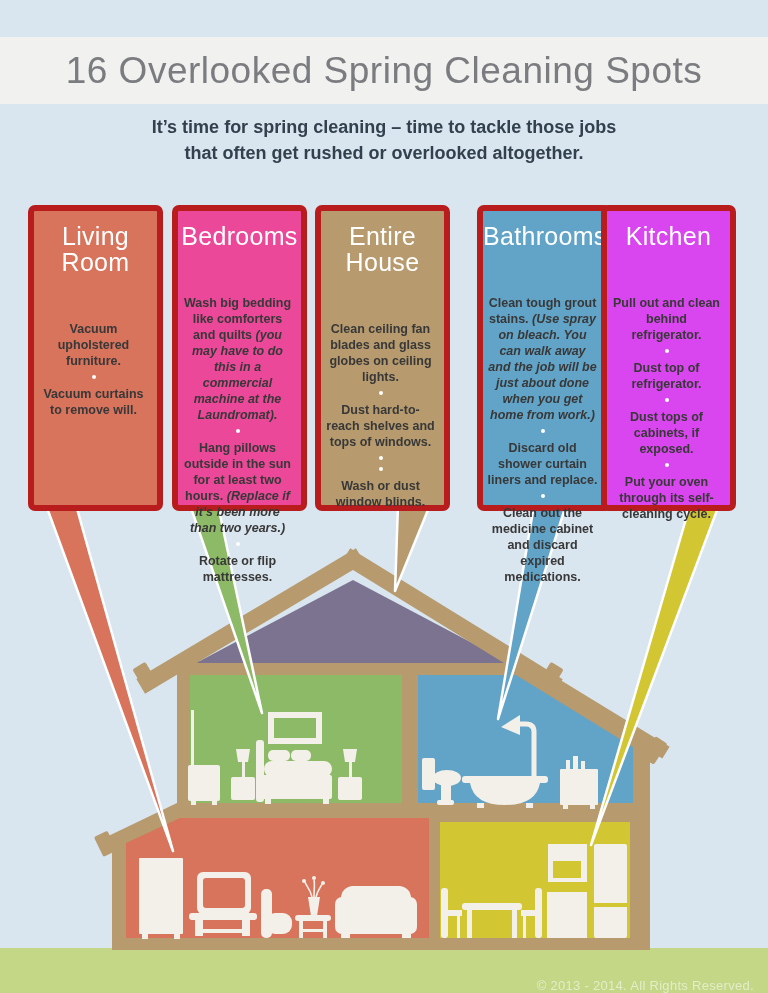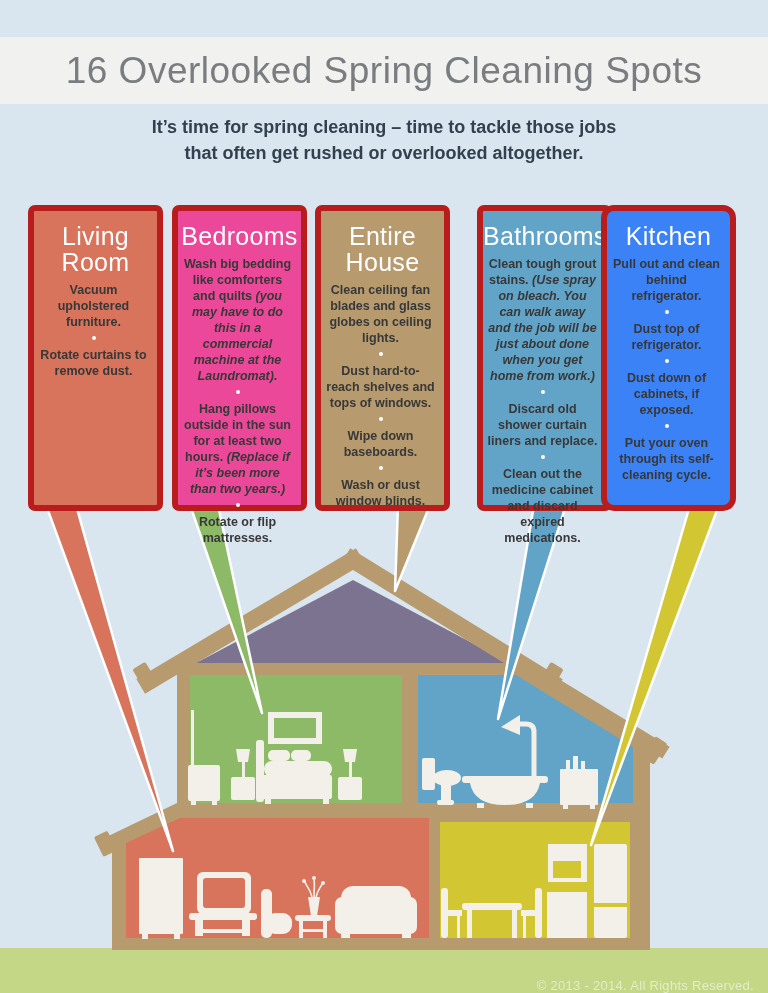--- a/index.html
+++ b/index.html
@@ -12,21 +12,21 @@
   
   .intro{position:absolute;left:0;top:114px;width:768px;text-align:center;color:var(--introc,#32414d);
     font-size:18px;font-weight:700;line-height:26px;}
   
   .callouts{position:absolute;left:0;top:0;width:768px;height:993px;}
   .callout{position:absolute;top:205px;width:135px;height:306px;border:6px solid #b91c1c;border-radius:7px;
     box-sizing:border-box;text-align:center;color:#383838;}
   .callout:nth-child(1){left:28px}.callout:nth-child(2){left:172px}.callout:nth-child(3){left:315px}
   .callout:nth-child(4){left:477px}.callout:nth-child(5){left:601px}
   .callout-title{padding-top:12px;font-size:25px;line-height:26px;color:#fff;font-weight:400;letter-spacing:.3px;}
-  .callout-items{padding:7px 8px 0 4px;font-size:12.5px;font-weight:700;line-height:16px;}
+  .callout-items{padding:7px 8px 0 4px;font-size:12.5px;font-weight:700;line-height:16px;margin-top:39px;}
   .item{margin:0 0 4px 0;}
   .item .it{font-style:italic;}
   .dot{width:4px;height:4px;border-radius:50%;background:#fff;margin:6px auto 7px auto;}
   
   #house-svg{position:absolute;left:0;top:0;}
   
   .copyright{position:absolute;right:14px;top:978px;font-size:13px;color:rgba(255,255,255,.55);letter-spacing:.3px;}
 </style>
 </head>
 <body>
@@ -168,63 +168,62 @@
       <polygon points="690,505 719,505 591,845" style="fill:var(--col4)"></polygon>
     </g>
   </svg>
 
   <div class="callouts">
       <div class="callout" style="background: rgb(216, 115, 92);">
     <div class="callout-title">Living Room</div>
     <div class="callout-items">
           <div class="item"><span>Vacuum upholstered furniture.</span></div>
           <div class="dot"></div>
-          <div class="item"><span>Rotate curtains to remove dust.</span></div>
+          <div class="item"><span>Vacuum curtains to remove will.</span></div>
         </div>
   </div>
       <div class="callout" style="background: #ec4899;">
     <div class="callout-title">Bedrooms</div>
     <div class="callout-items">
           <div class="item"><span>Wash big bedding like comforters and quilts </span><span class="it">(you may have to do this in a commercial machine at the Laundromat).</span></div>
           <div class="dot"></div>
           <div class="item"><span>Hang pillows outside in the sun for at least two hours. </span><span class="it">(Replace if it’s been more than two years.)</span></div>
           <div class="dot"></div>
           <div class="item"><span>Rotate or flip mattresses.</span></div>
         </div>
   </div>
       <div class="callout" style="background: rgb(183, 155, 110);">
     <div class="callout-title">Entire House</div>
     <div class="callout-items">
           <div class="item"><span>Clean ceiling fan blades and glass globes on ceiling lights.</span></div>
           <div class="dot"></div>
           <div class="item"><span>Dust hard-to-reach shelves and tops of windows.</span></div>
           <div class="dot"></div>
-          <div class="item"><span>Wipe down baseboards.</span></div>
           <div class="dot"></div>
           <div class="item"><span>Wash or dust window blinds.</span></div>
         </div>
   </div>
       <div class="callout" style="background: rgb(98, 164, 200);">
     <div class="callout-title">Bathrooms</div>
     <div class="callout-items">
           <div class="item"><span>Clean tough grout stains. </span><span class="it">(Use spray on bleach. You can walk away and the job will be just about done when you get home from work.)</span></div>
           <div class="dot"></div>
           <div class="item"><span>Discard old shower curtain liners and replace.</span></div>
           <div class="dot"></div>
           <div class="item"><span>Clean out the medicine cabinet and discard expired medications.</span></div>
         </div>
   </div>
-      <div class="callout" style="background: #3b82f6; border-radius: 13px;">
+      <div class="callout" style="background: #d946ef;">
     <div class="callout-title">Kitchen</div>
     <div class="callout-items">
           <div class="item"><span>Pull out and clean behind refrigerator.</span></div>
           <div class="dot"></div>
           <div class="item"><span>Dust top of refrigerator.</span></div>
           <div class="dot"></div>
-          <div class="item"><span>Dust down of cabinets, if exposed.</span></div>
+          <div class="item"><span>Dust tops of cabinets, if exposed.</span></div>
           <div class="dot"></div>
           <div class="item"><span>Put your oven through its self-cleaning cycle.</span></div>
         </div>
   </div>
     </div>
 
   <div class="copyright">© 2013 - 2014. All Rights Reserved.</div>
 </div>
 
 </body></html>

